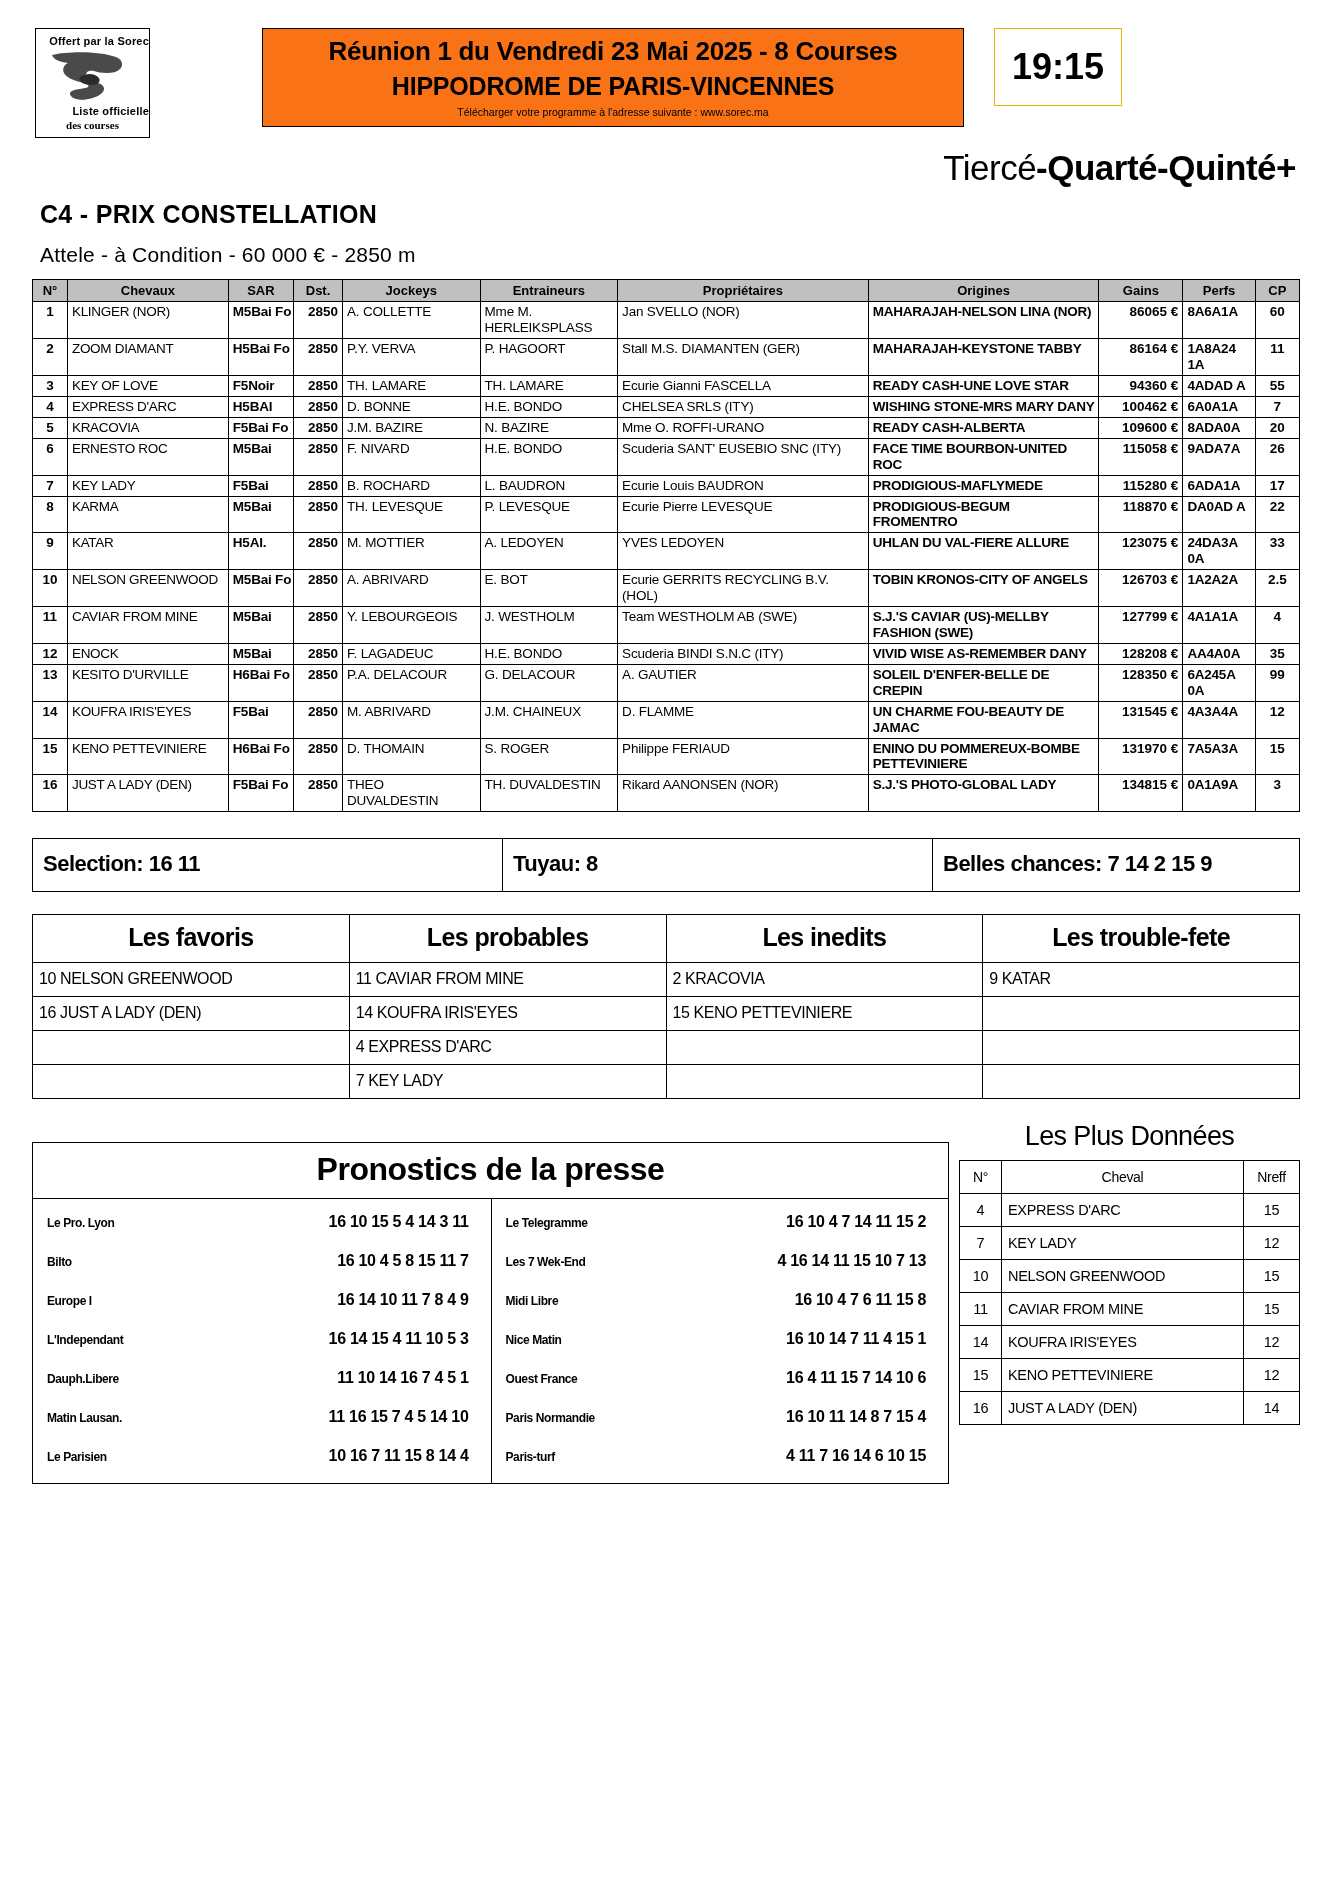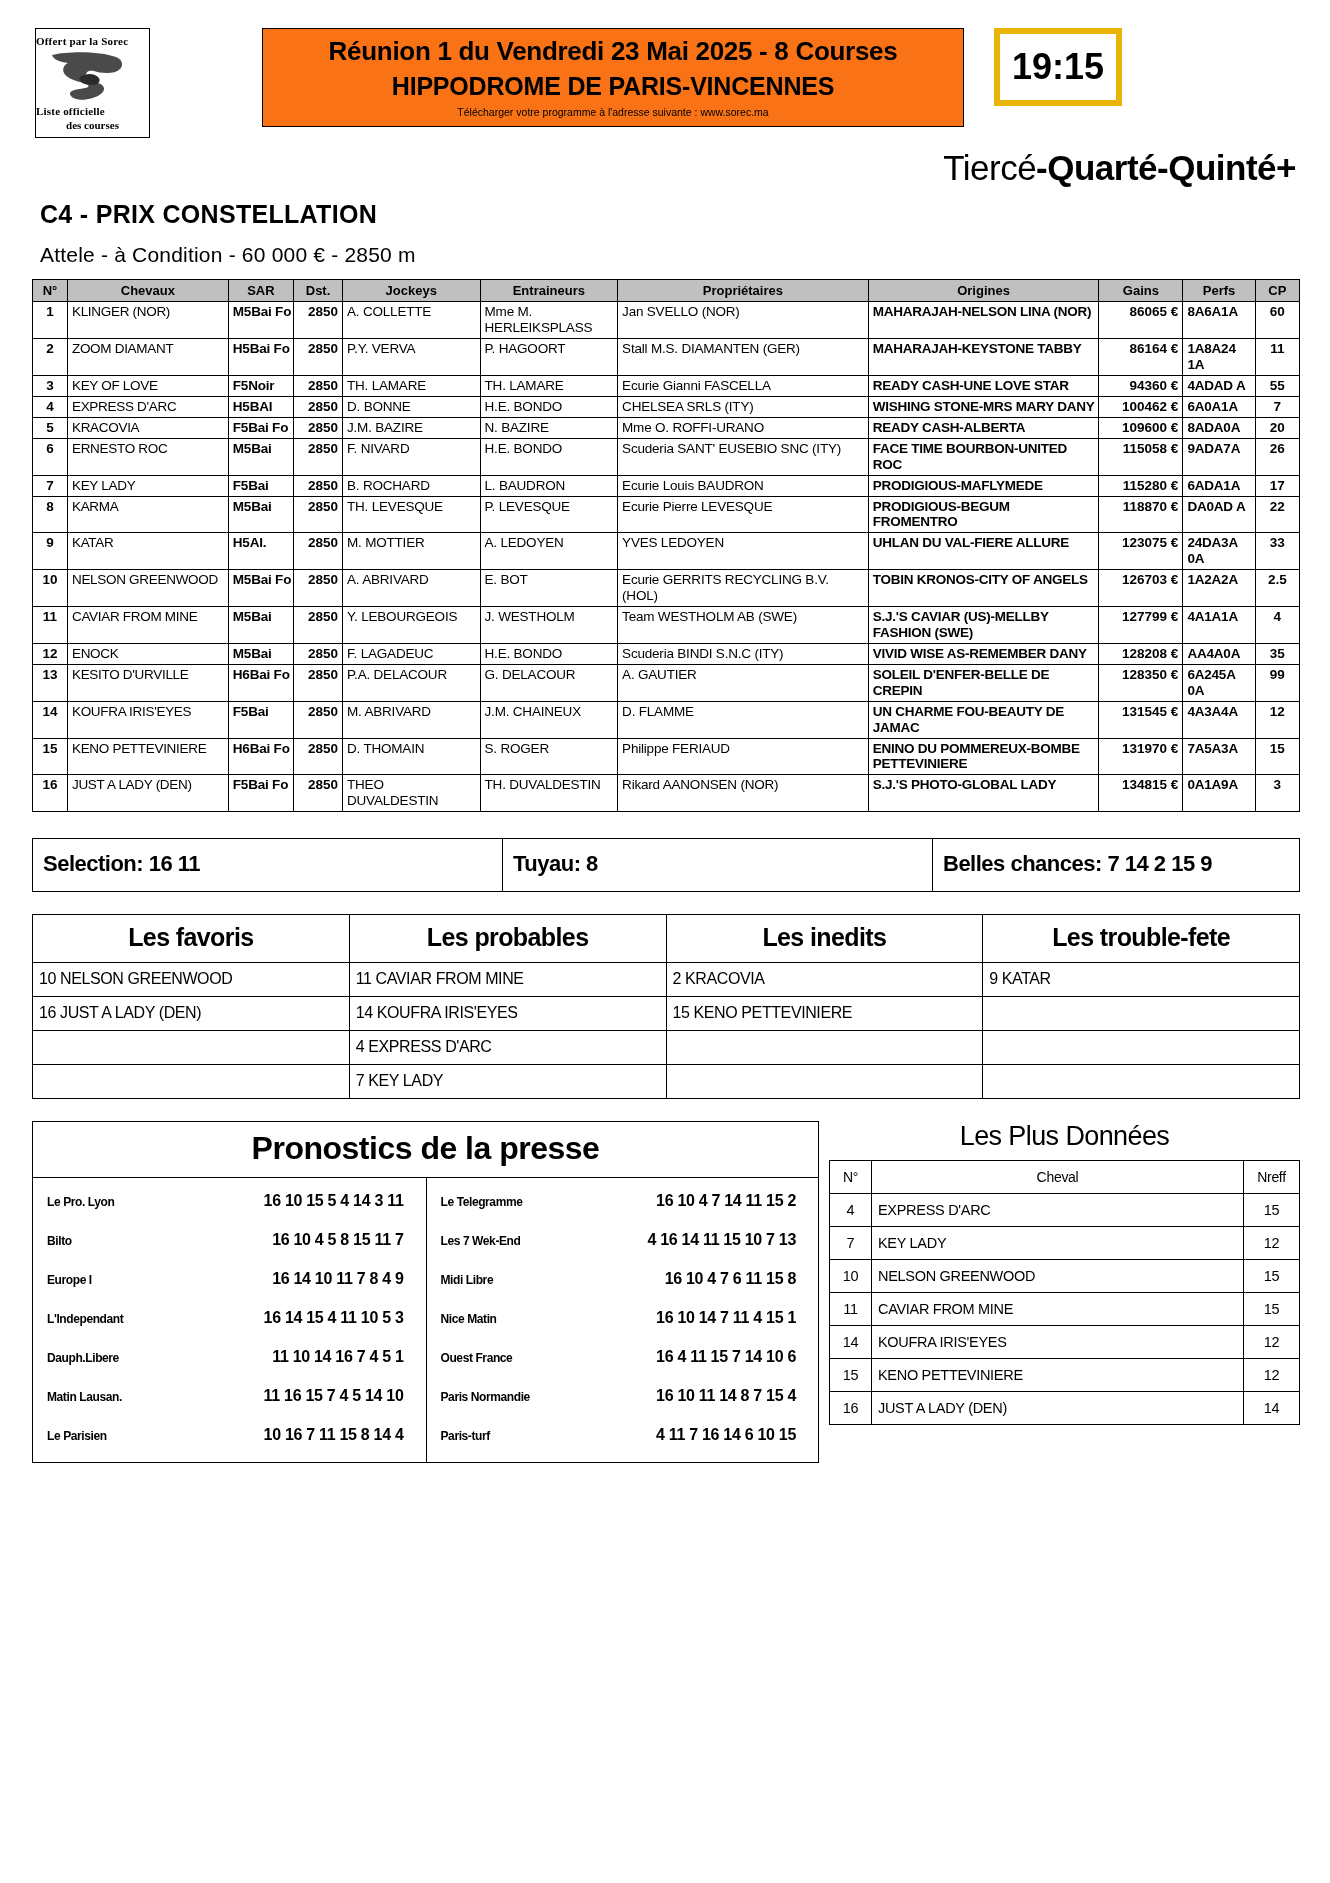--- a/index.html
+++ b/index.html
@@ -24,22 +24,22 @@
   .logo-box {
     width: 115px; height: 110px;
     border: 1px solid #000;
     margin-left: 5px;
     position: relative;
     overflow: hidden;
     flex: 0 0 auto;
     background:#fff;
   }
   .logo-top, .logo-bot {
-    position:absolute; left:0; right:0; text-align:left;
-    font-family:Liberation Serif, serif; font-weight:bold;
+    position:absolute; left:0; right:0; text-align:right;
+    font-family:Liberation Sans, sans-serif; font-weight:bold;
     font-size:11px; letter-spacing:.2px;
   }
   .logo-top { top:6px; }
   .logo-bot { bottom:20px; }
   .logo-bot2 { position:absolute; left:0; right:0; bottom:6px; text-align:center;
     font-family:"Liberation Serif", serif; font-weight:bold; font-size:11px; }
   .logo-mark { position:absolute; left:14px; top:20px; width:84px; height:62px; }
 
   .title-box {
     flex: 0 0 auto;
@@ -54,21 +54,21 @@
     font-size: 26px; font-weight: bold; letter-spacing: -0.3px; line-height:1.25;
   }
   .title-line2 {
     font-size: 25px; font-weight: bold; letter-spacing: -0.2px; line-height:1.3; margin-top:2px;
   }
   .title-line3 { font-size: 10.5px; margin-top: 4px; }
 
   .time-box {
     flex: 0 0 auto;
     width: 128px; height: 78px;
-    border: 6px solid #eab308;
+    border: 1px solid #eab308;
     margin-left: 30px;
     display:flex; align-items:center; justify-content:center;
     font-size: 36px; font-weight: bold;
   }
 
   .tierce {
     text-align: right;
     padding: 10px 34px 0 0;
     font-size: 35px;
     letter-spacing: -0.5px;
@@ -140,21 +140,21 @@
   }
   table.fav td {
     border:1.2px solid #000;
     font-size: 16px; letter-spacing:-0.4px;
     padding: 6px 6px 8px 6px;
     height: 34px;
   }
 
   
   .bottom-wrap { padding: 22px 30px 0 32px; display:flex; gap:0; }
-  .presse { width: 787px; border:1.8px solid #000; }
+  .presse { width: 917px; border:1.8px solid #000;margin-top:21px; }
   .presse-title {
     text-align:center; font-size:32px; font-weight:bold;
     padding: 8px 0 10px 0; letter-spacing:-0.5px;
     border-bottom: 1.6px solid #000;
   }
   .presse-body { display:flex; }
   .presse-col { width:50%; padding: 14px 8px 14px 14px; }
   .presse-col + .presse-col { border-left: 1.6px solid #000; }
   .presse-row { display:flex; align-items:baseline; margin-bottom: 21px; }
   .presse-row:last-child { margin-bottom: 4px; }

